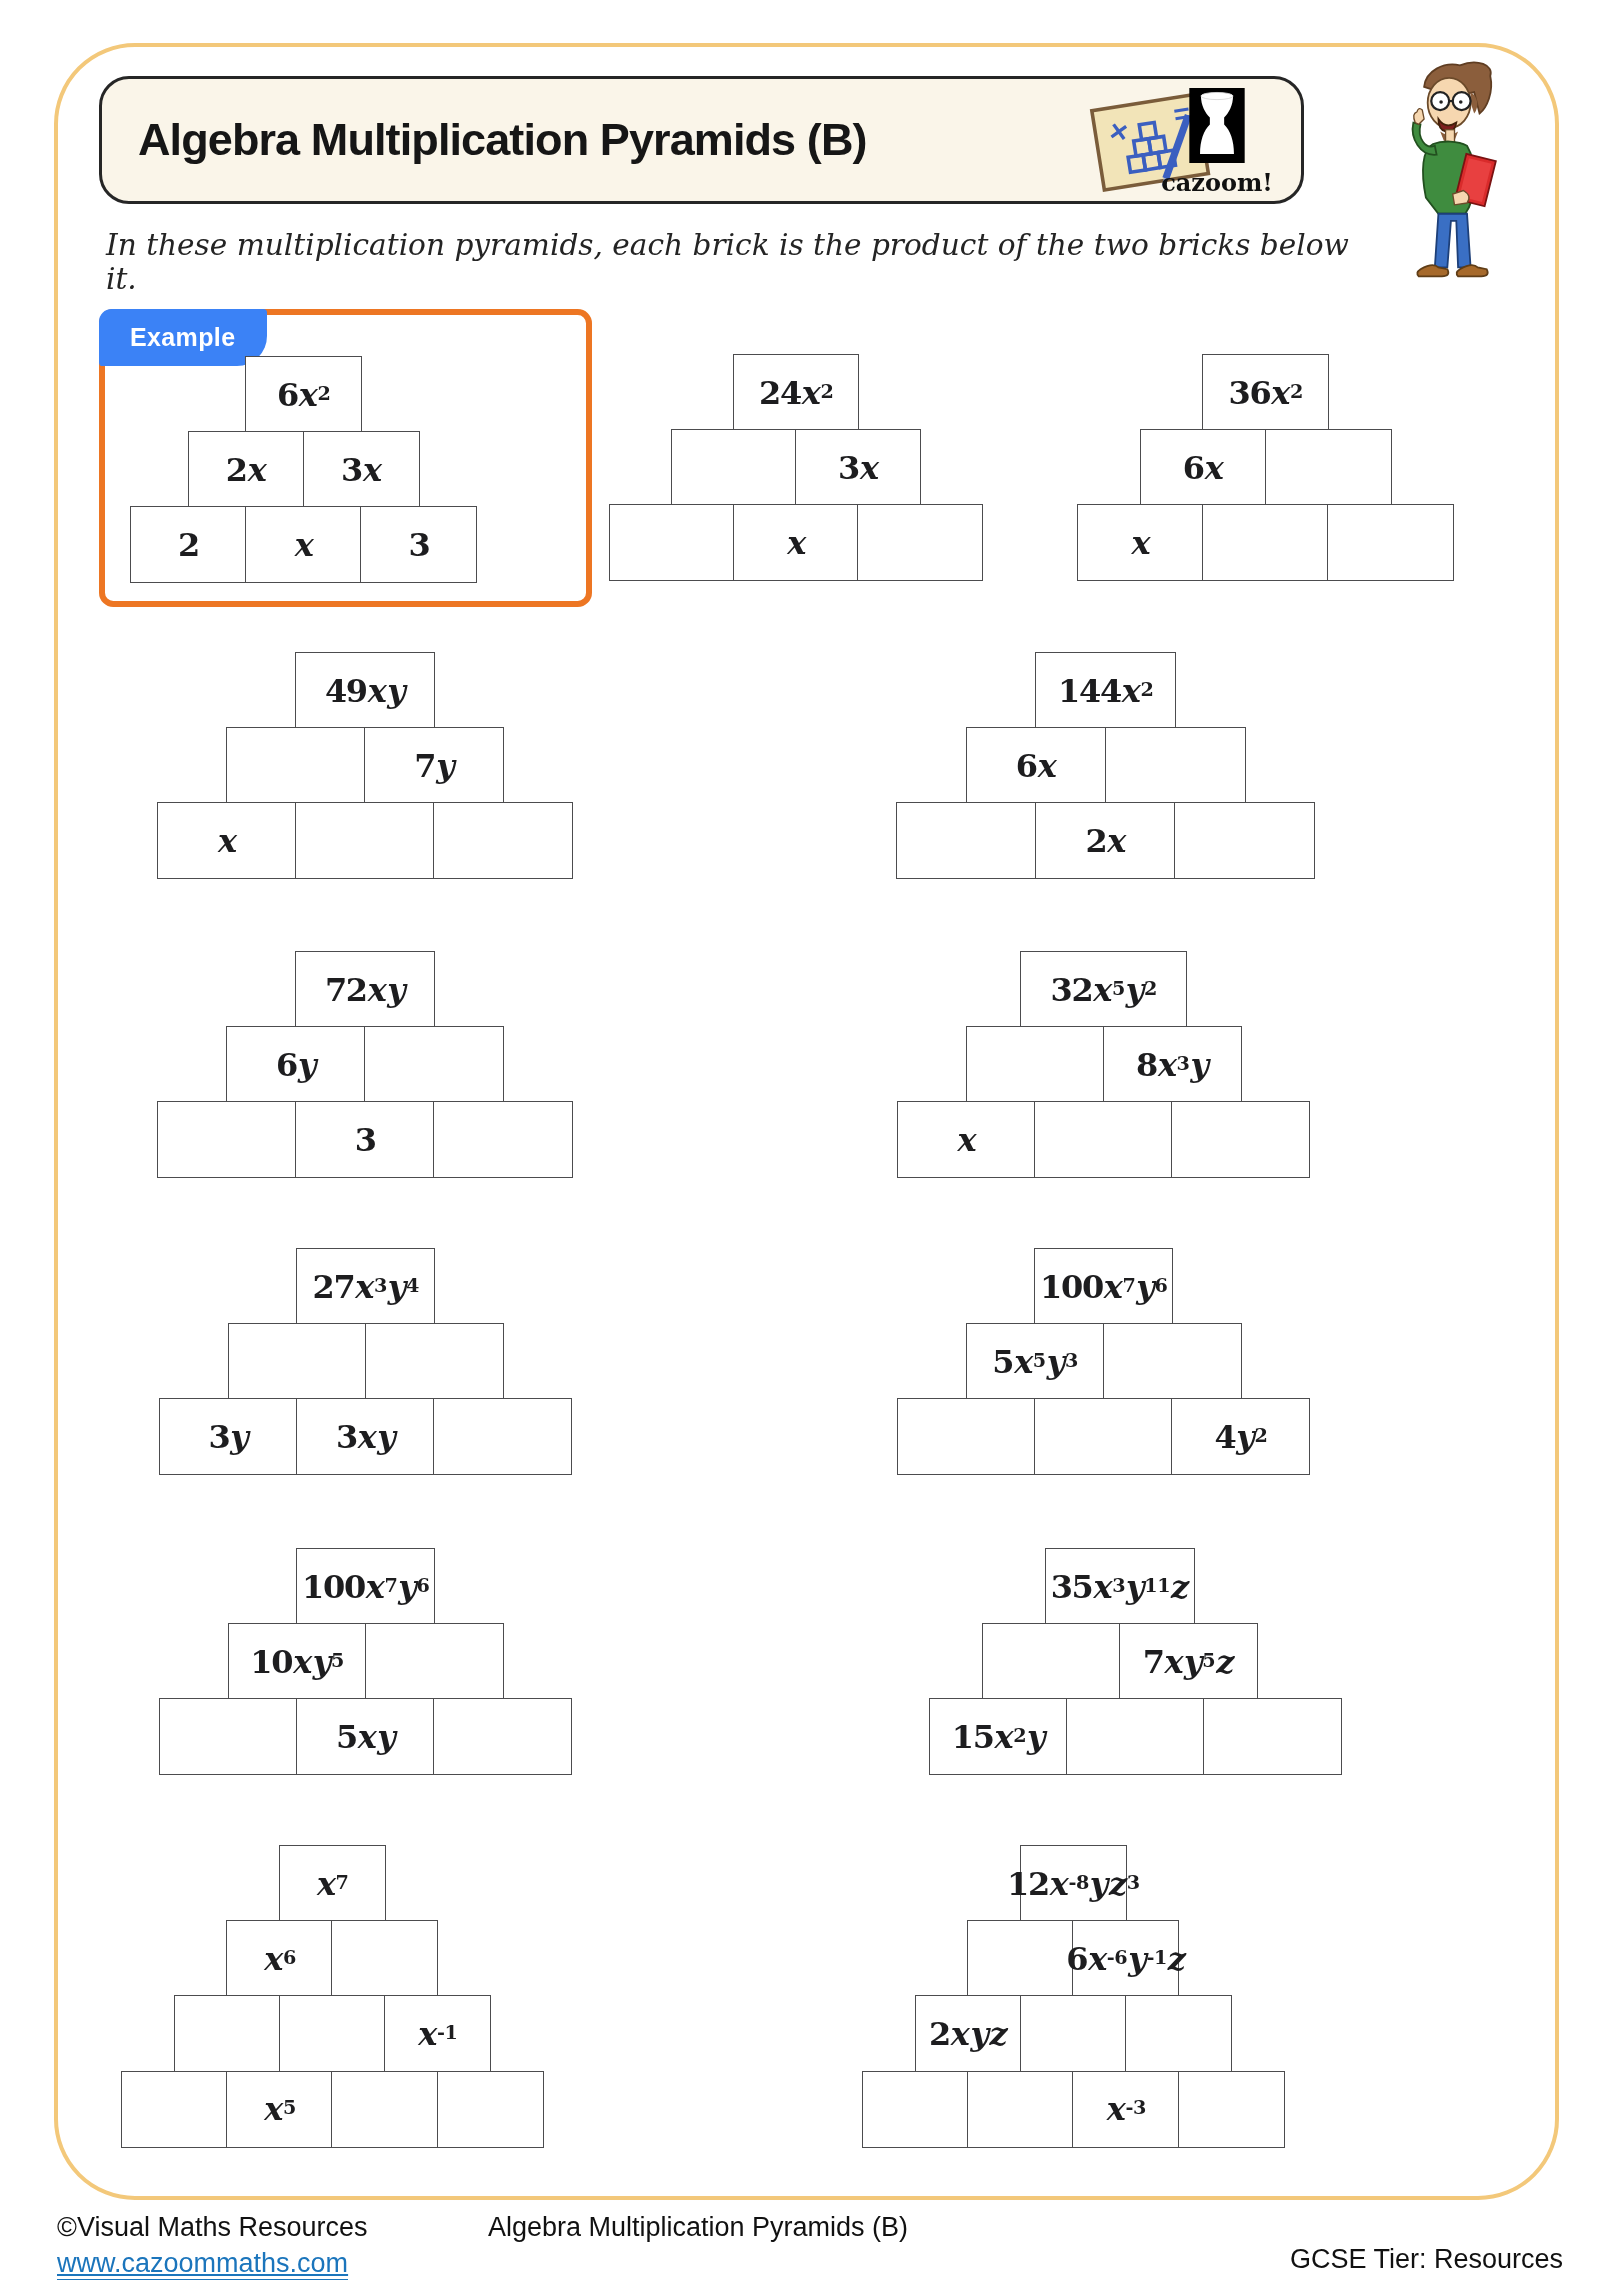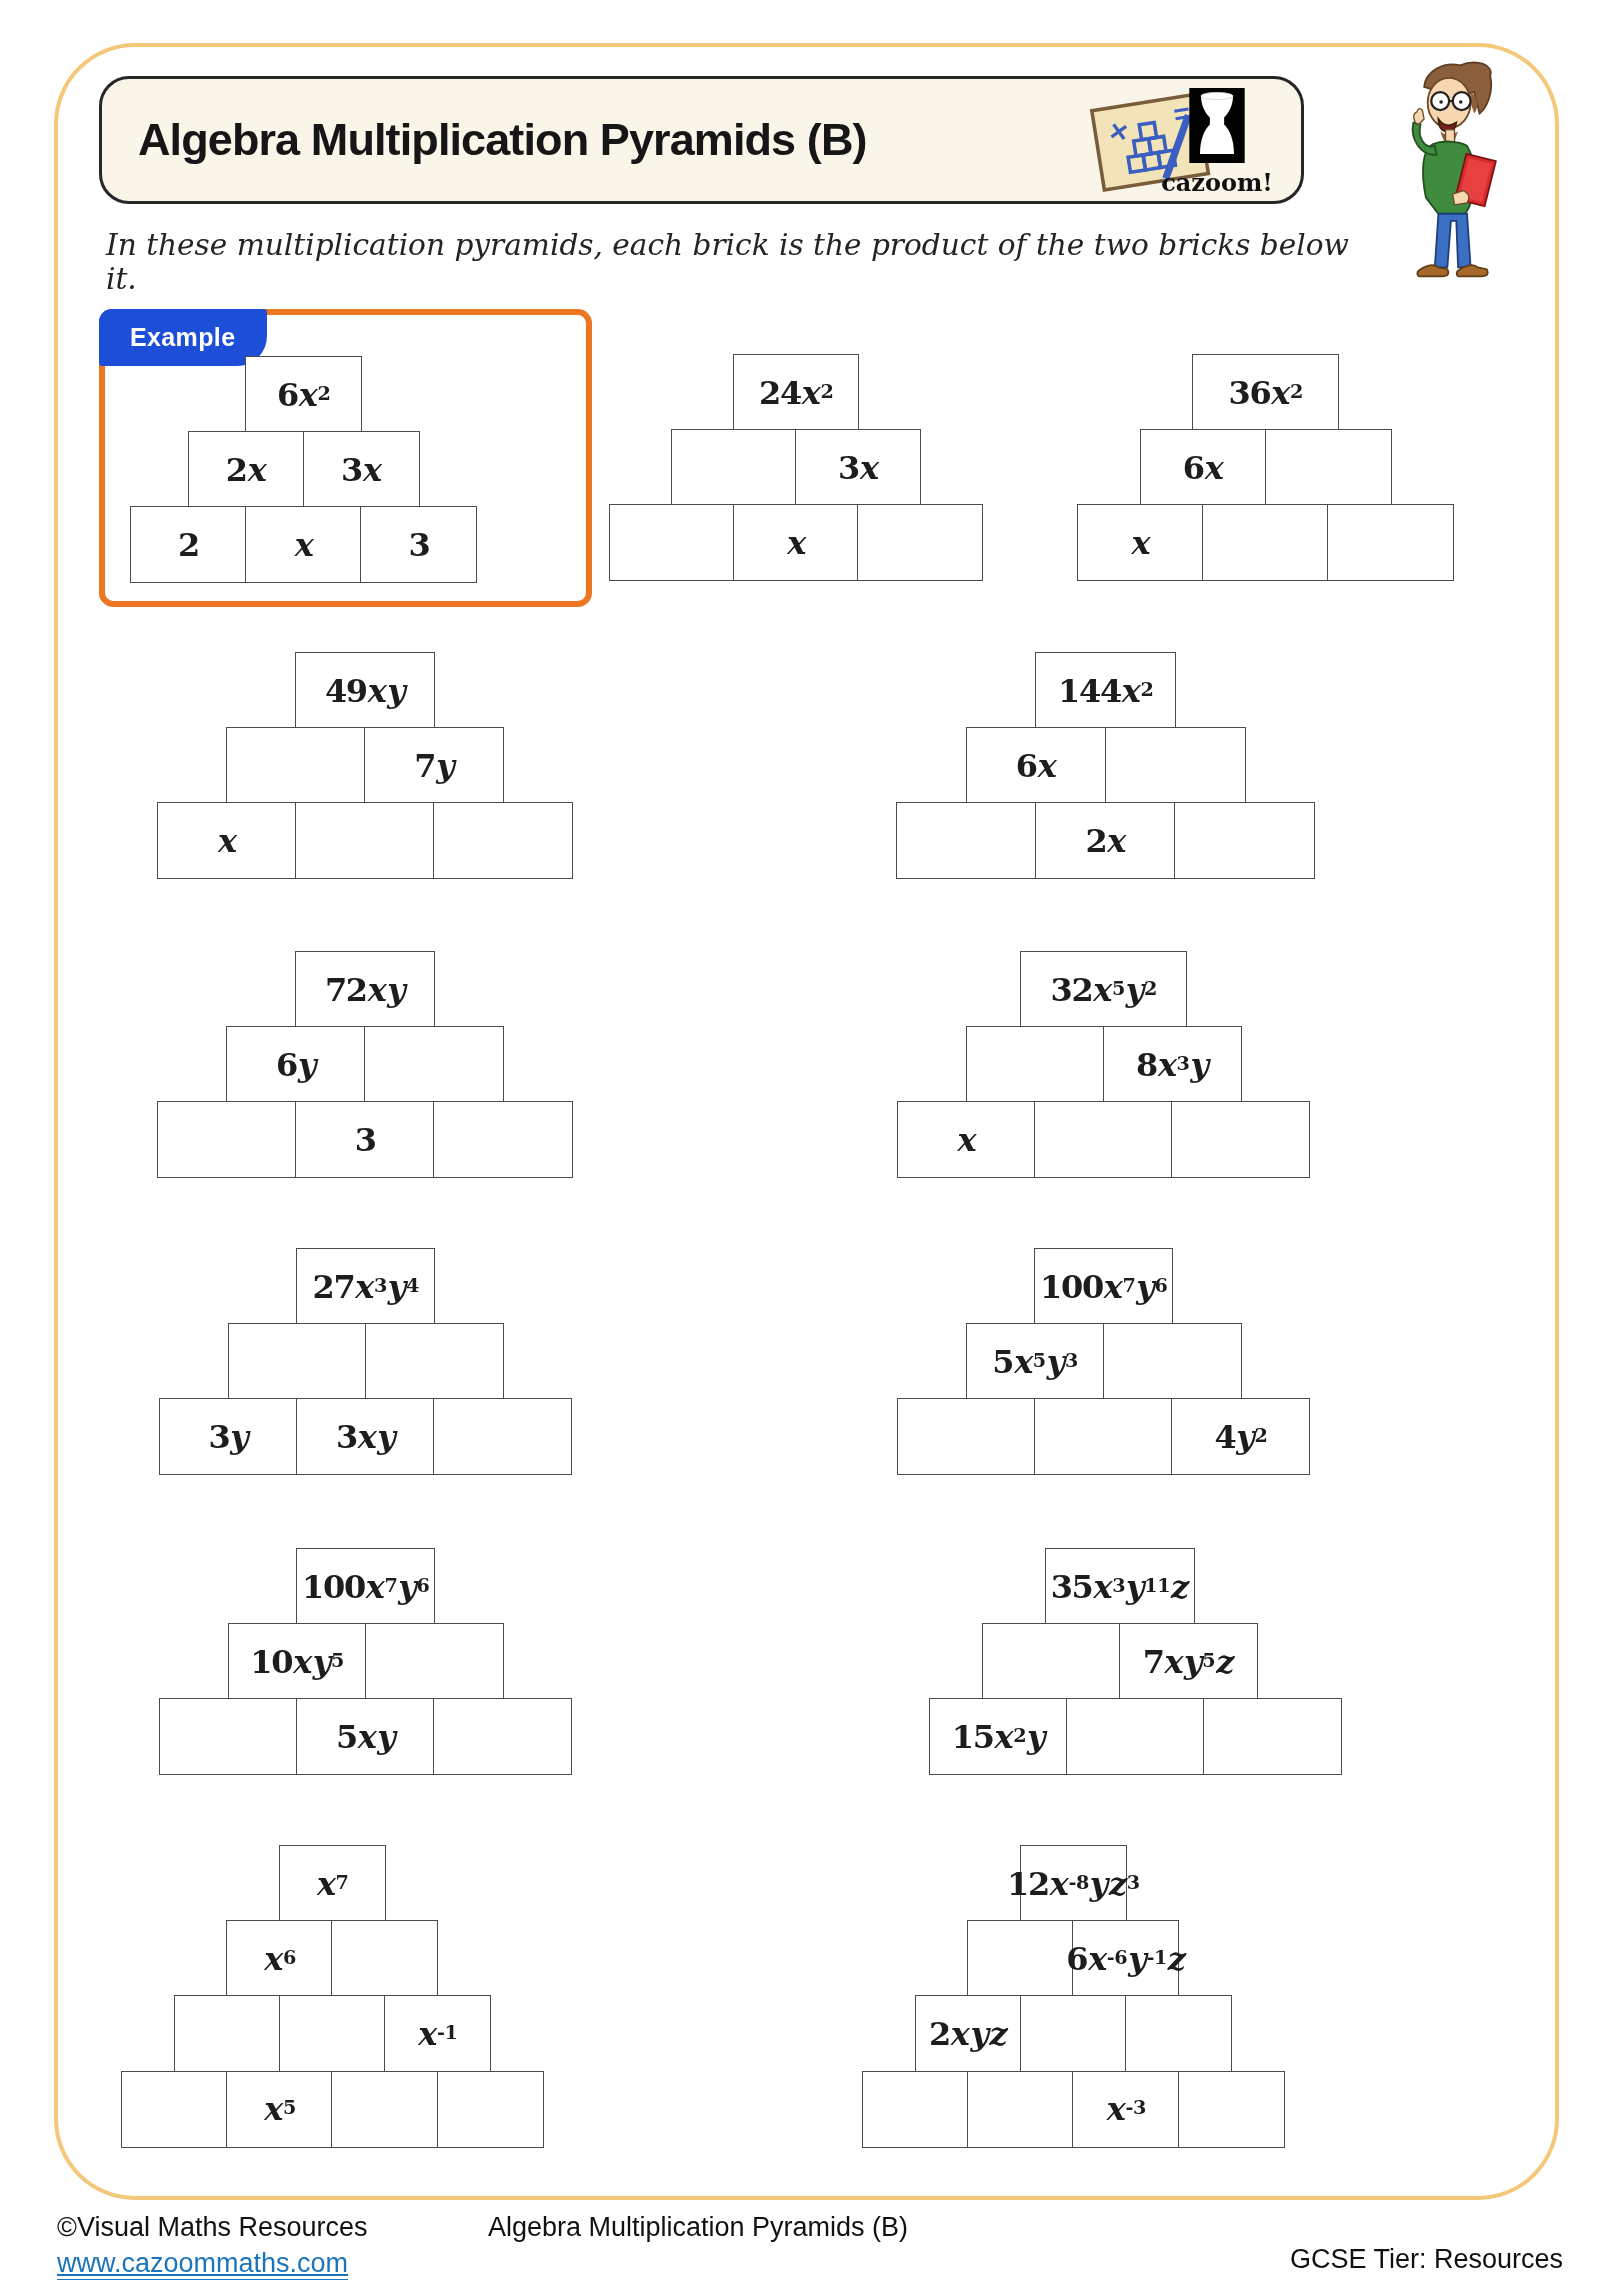--- a/index.html
+++ b/index.html
@@ -15,21 +15,21 @@
   .hdr-icon-paper{position:absolute;left:976px;top:7.2px;}
   .hdr-logo{position:absolute;left:1030px;top:9px;width:170px;text-align:center;}
   .hdr-logo-text{font-family:"DejaVu Serif",serif;font-weight:bold;font-size:24px;color:#111;
         margin-top:1.8px;letter-spacing:0px;}
   
   .intro{position:absolute;left:106px;top:228px;width:1272px;font-family:"DejaVu Serif",serif;
         font-style:italic;font-size:29.6px;color:#242424;}
   
   .example-box{position:absolute;left:99px;top:309px;width:493px;height:298px;
         border:6.3px solid #ED7623;border-radius:14.3px;box-sizing:border-box;background:transparent;}
-  .example-tab{position:absolute;left:-6.3px;top:-6.3px;width:168px;height:57px;background:#1d4ed8;
+  .example-tab{position:absolute;left:-6.3px;top:-6.3px;width:168px;height:57px;background:#3b82f6;
         border-radius:12.5px 3.6px 30px 3.6px;display:flex;align-items:center;justify-content:center;}
   .example-tab span{color:#fff;font-weight:bold;font-size:25px;letter-spacing:0.4px;}
   
   .pyramid{position:absolute;display:flex;flex-direction:column;align-items:center;}
   .prow{display:flex;}
   .prow + .prow{margin-top:-1.8px;}
   .pcell{height:77px;border:1.8px solid #4c4c4e;box-sizing:border-box;background:#fff;
         display:flex;align-items:center;justify-content:center;white-space:nowrap;
         font-family:"DejaVu Serif",serif;font-weight:bold;font-size:32px;color:#1d1d1f;
         letter-spacing:-1.3px;}
@@ -148,21 +148,21 @@
       <div class="prow">
         <div class="pcell" style="width: 126px;"></div>
         <div class="pcell" style="width: 126px;">
           <i>x</i>
         </div>
         <div class="pcell" style="width: 126px;"></div>
       </div>
     </div>
   <div class="pyramid" style="left:1077px;top:354px">
       <div class="prow">
-        <div class="pcell" style="width: 147px;">36<i>x</i><sup>2</sup></div>
+        <div class="pcell" style="width: 127px;">36<i>x</i><sup>2</sup></div>
       </div>
       <div class="prow">
         <div class="pcell" style="width: 127px;">6<i>x</i></div>
         <div class="pcell" style="width: 127px;"></div>
       </div>
       <div class="prow">
         <div class="pcell" style="width: 127px;">
           <i>x</i>
         </div>
         <div class="pcell" style="width: 127px;"></div>

